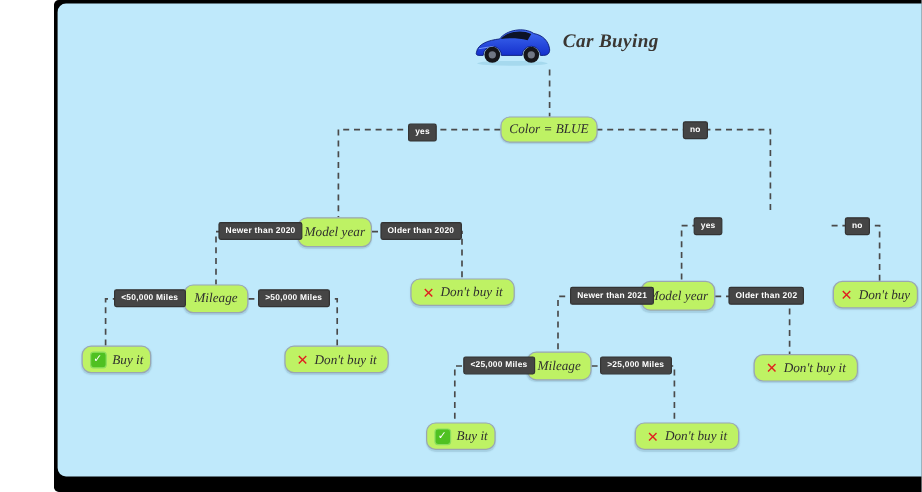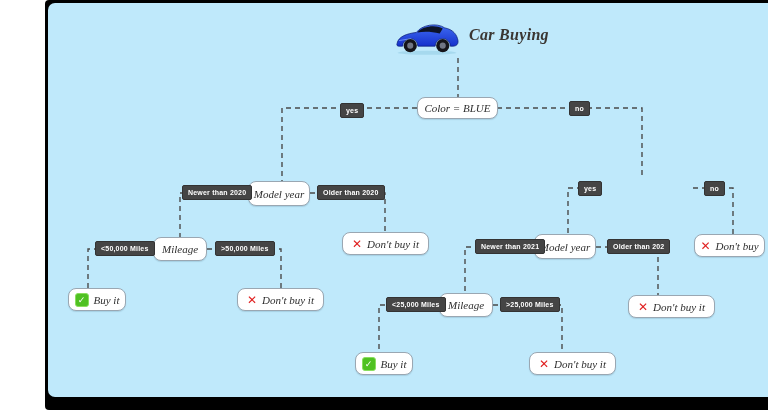--- a/index.html
+++ b/index.html
@@ -15,21 +15,21 @@
   }
   .title{
     position:absolute;left:424px;top:26px;
     font:italic 600 16px "Liberation Serif","DejaVu Serif",serif;
     color:#3a3632;letter-spacing:.3px;
   }
   .car{position:absolute;left:349px;top:12px;}
   .node{
     position:absolute;box-sizing:border-box;
     display:flex;align-items:center;justify-content:center;gap:5px;
-    background:#ffffff;border:1px solid #9aa7b2;border-radius:8px;
+    background:#bef264;border:1px solid #9aa7b2;border-radius:8px;
     font:italic 11px "Liberation Serif","DejaVu Serif",serif;color:#2e2e2e;
     padding:0 4px;white-space:nowrap;
     box-shadow:0 1px 1px rgba(90,130,150,.25);
   }
   .elabel{
     position:absolute;box-sizing:border-box;
     background:#454545;border:1px solid #333;border-radius:2px;
     color:#fff;font:bold 7px "Liberation Sans","DejaVu Sans",sans-serif;
     padding:3px 5px;white-space:nowrap;letter-spacing:.2px;
   }

